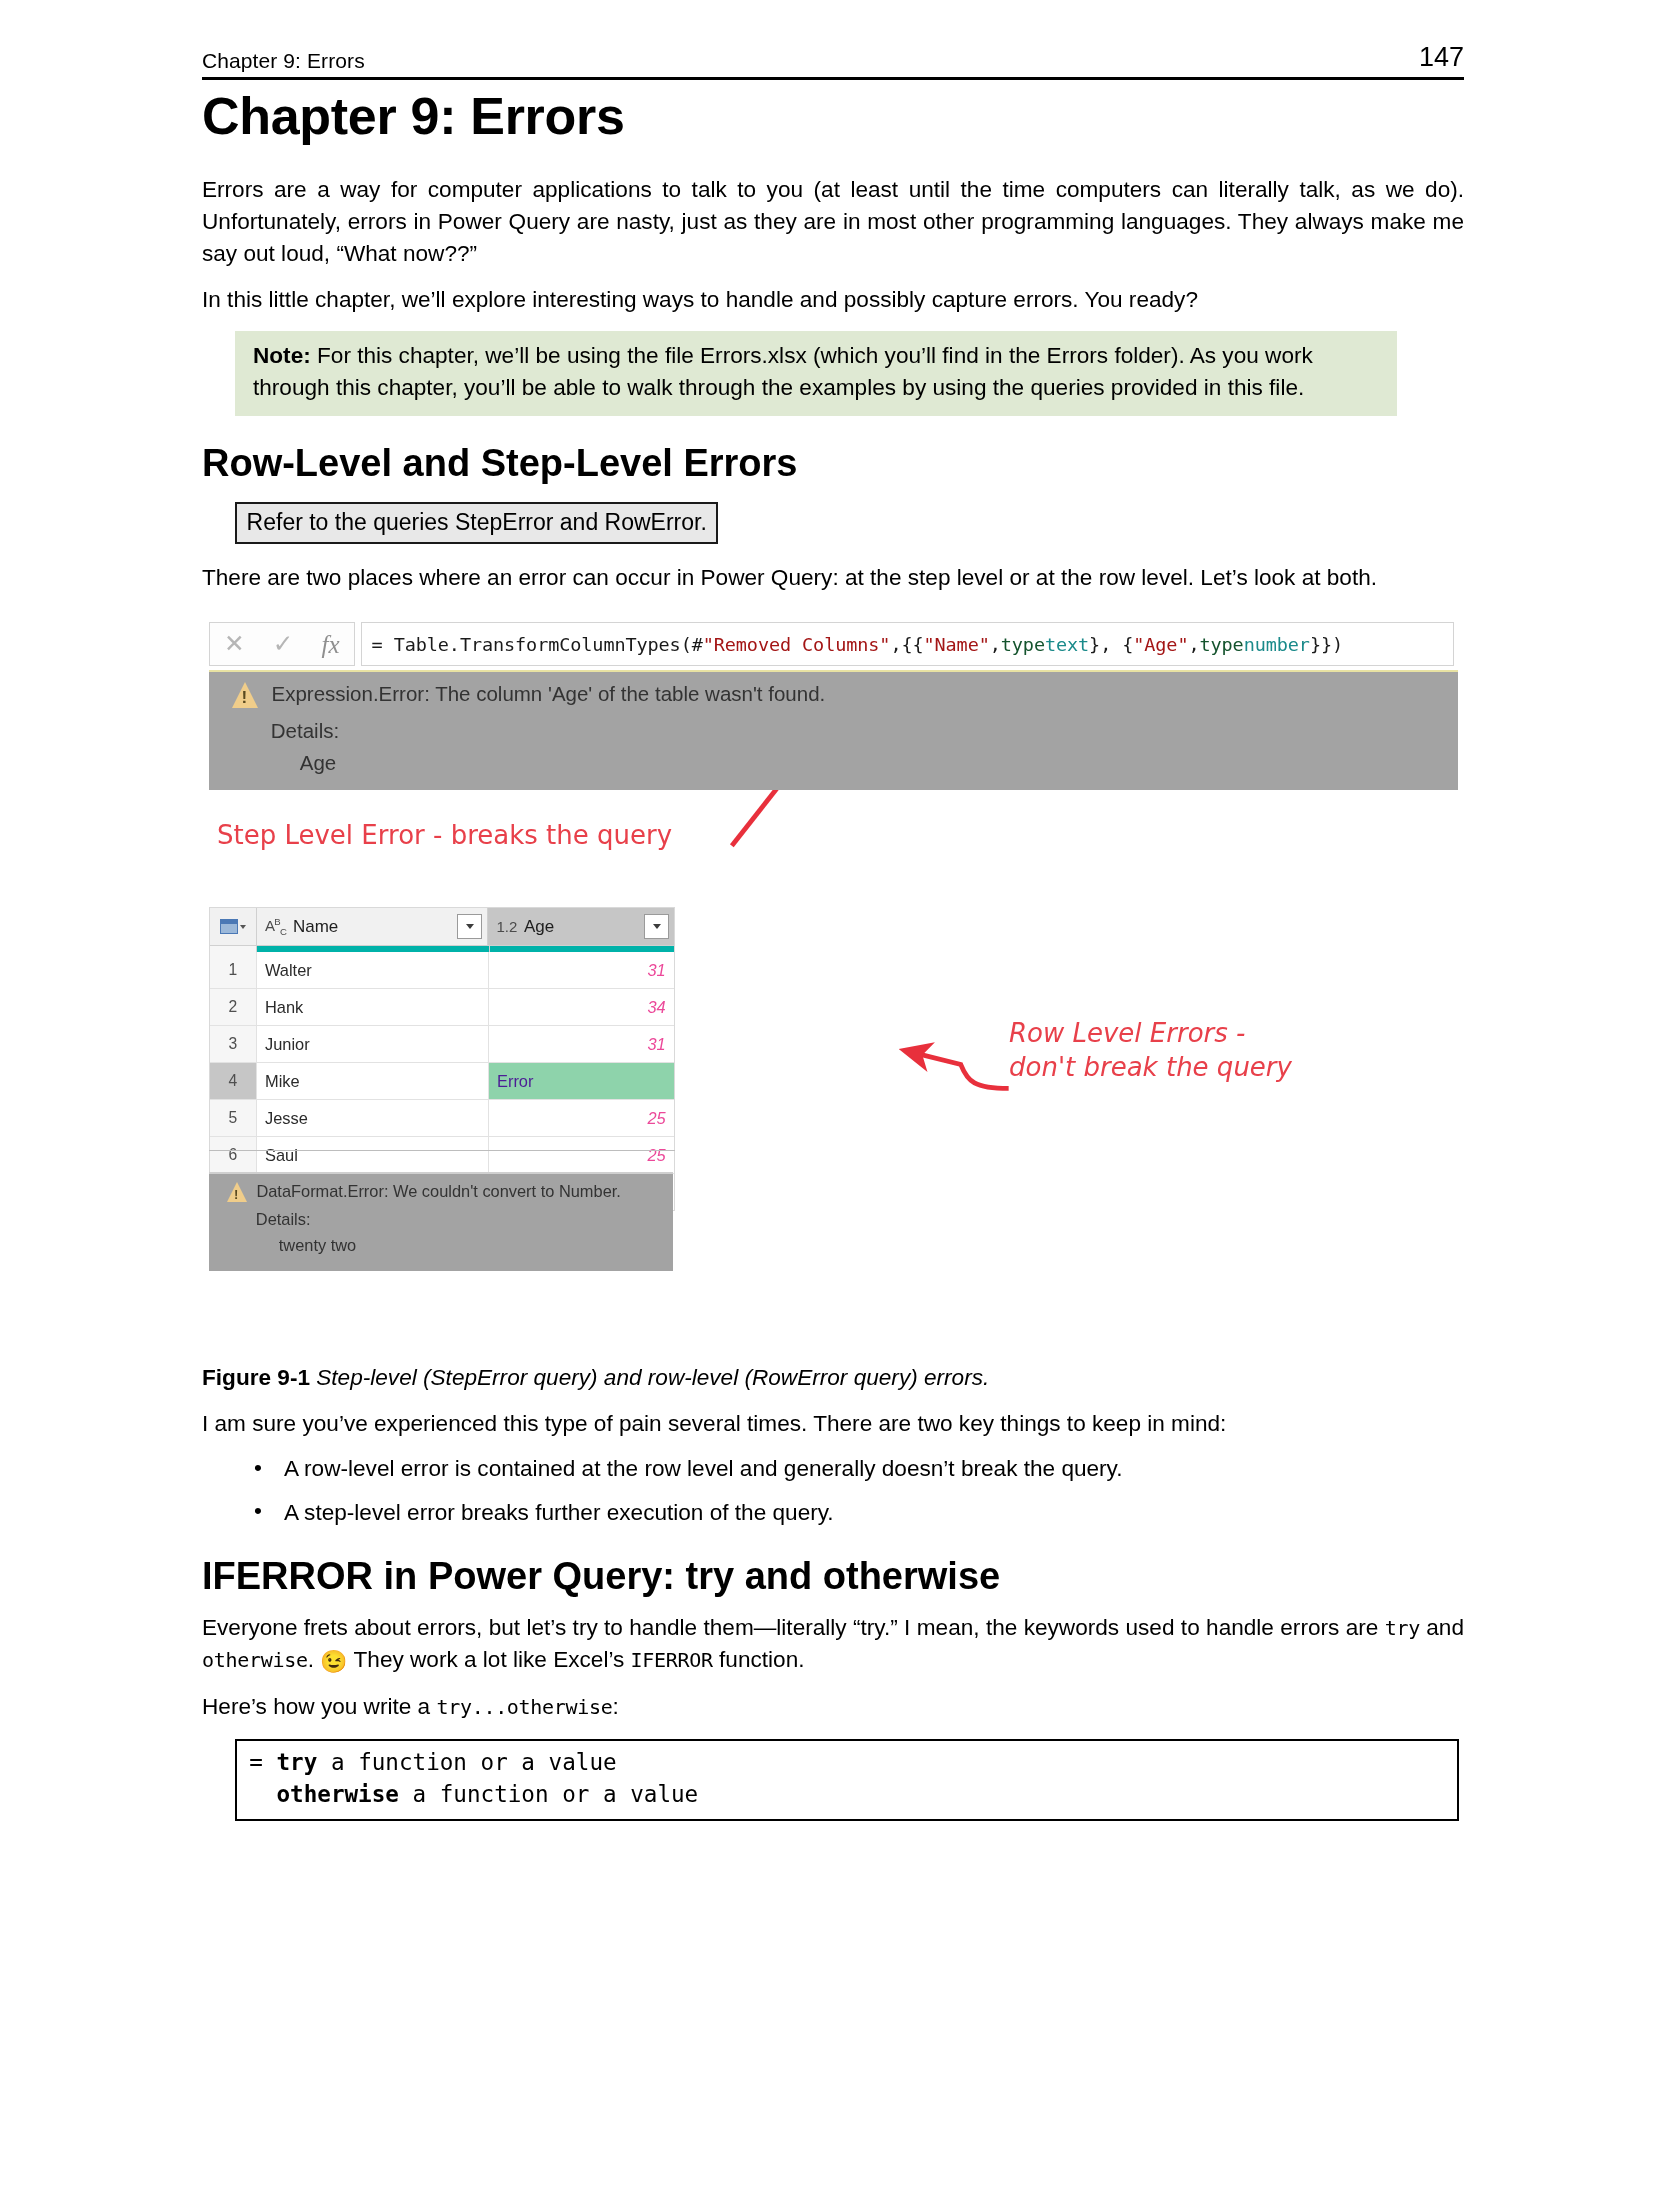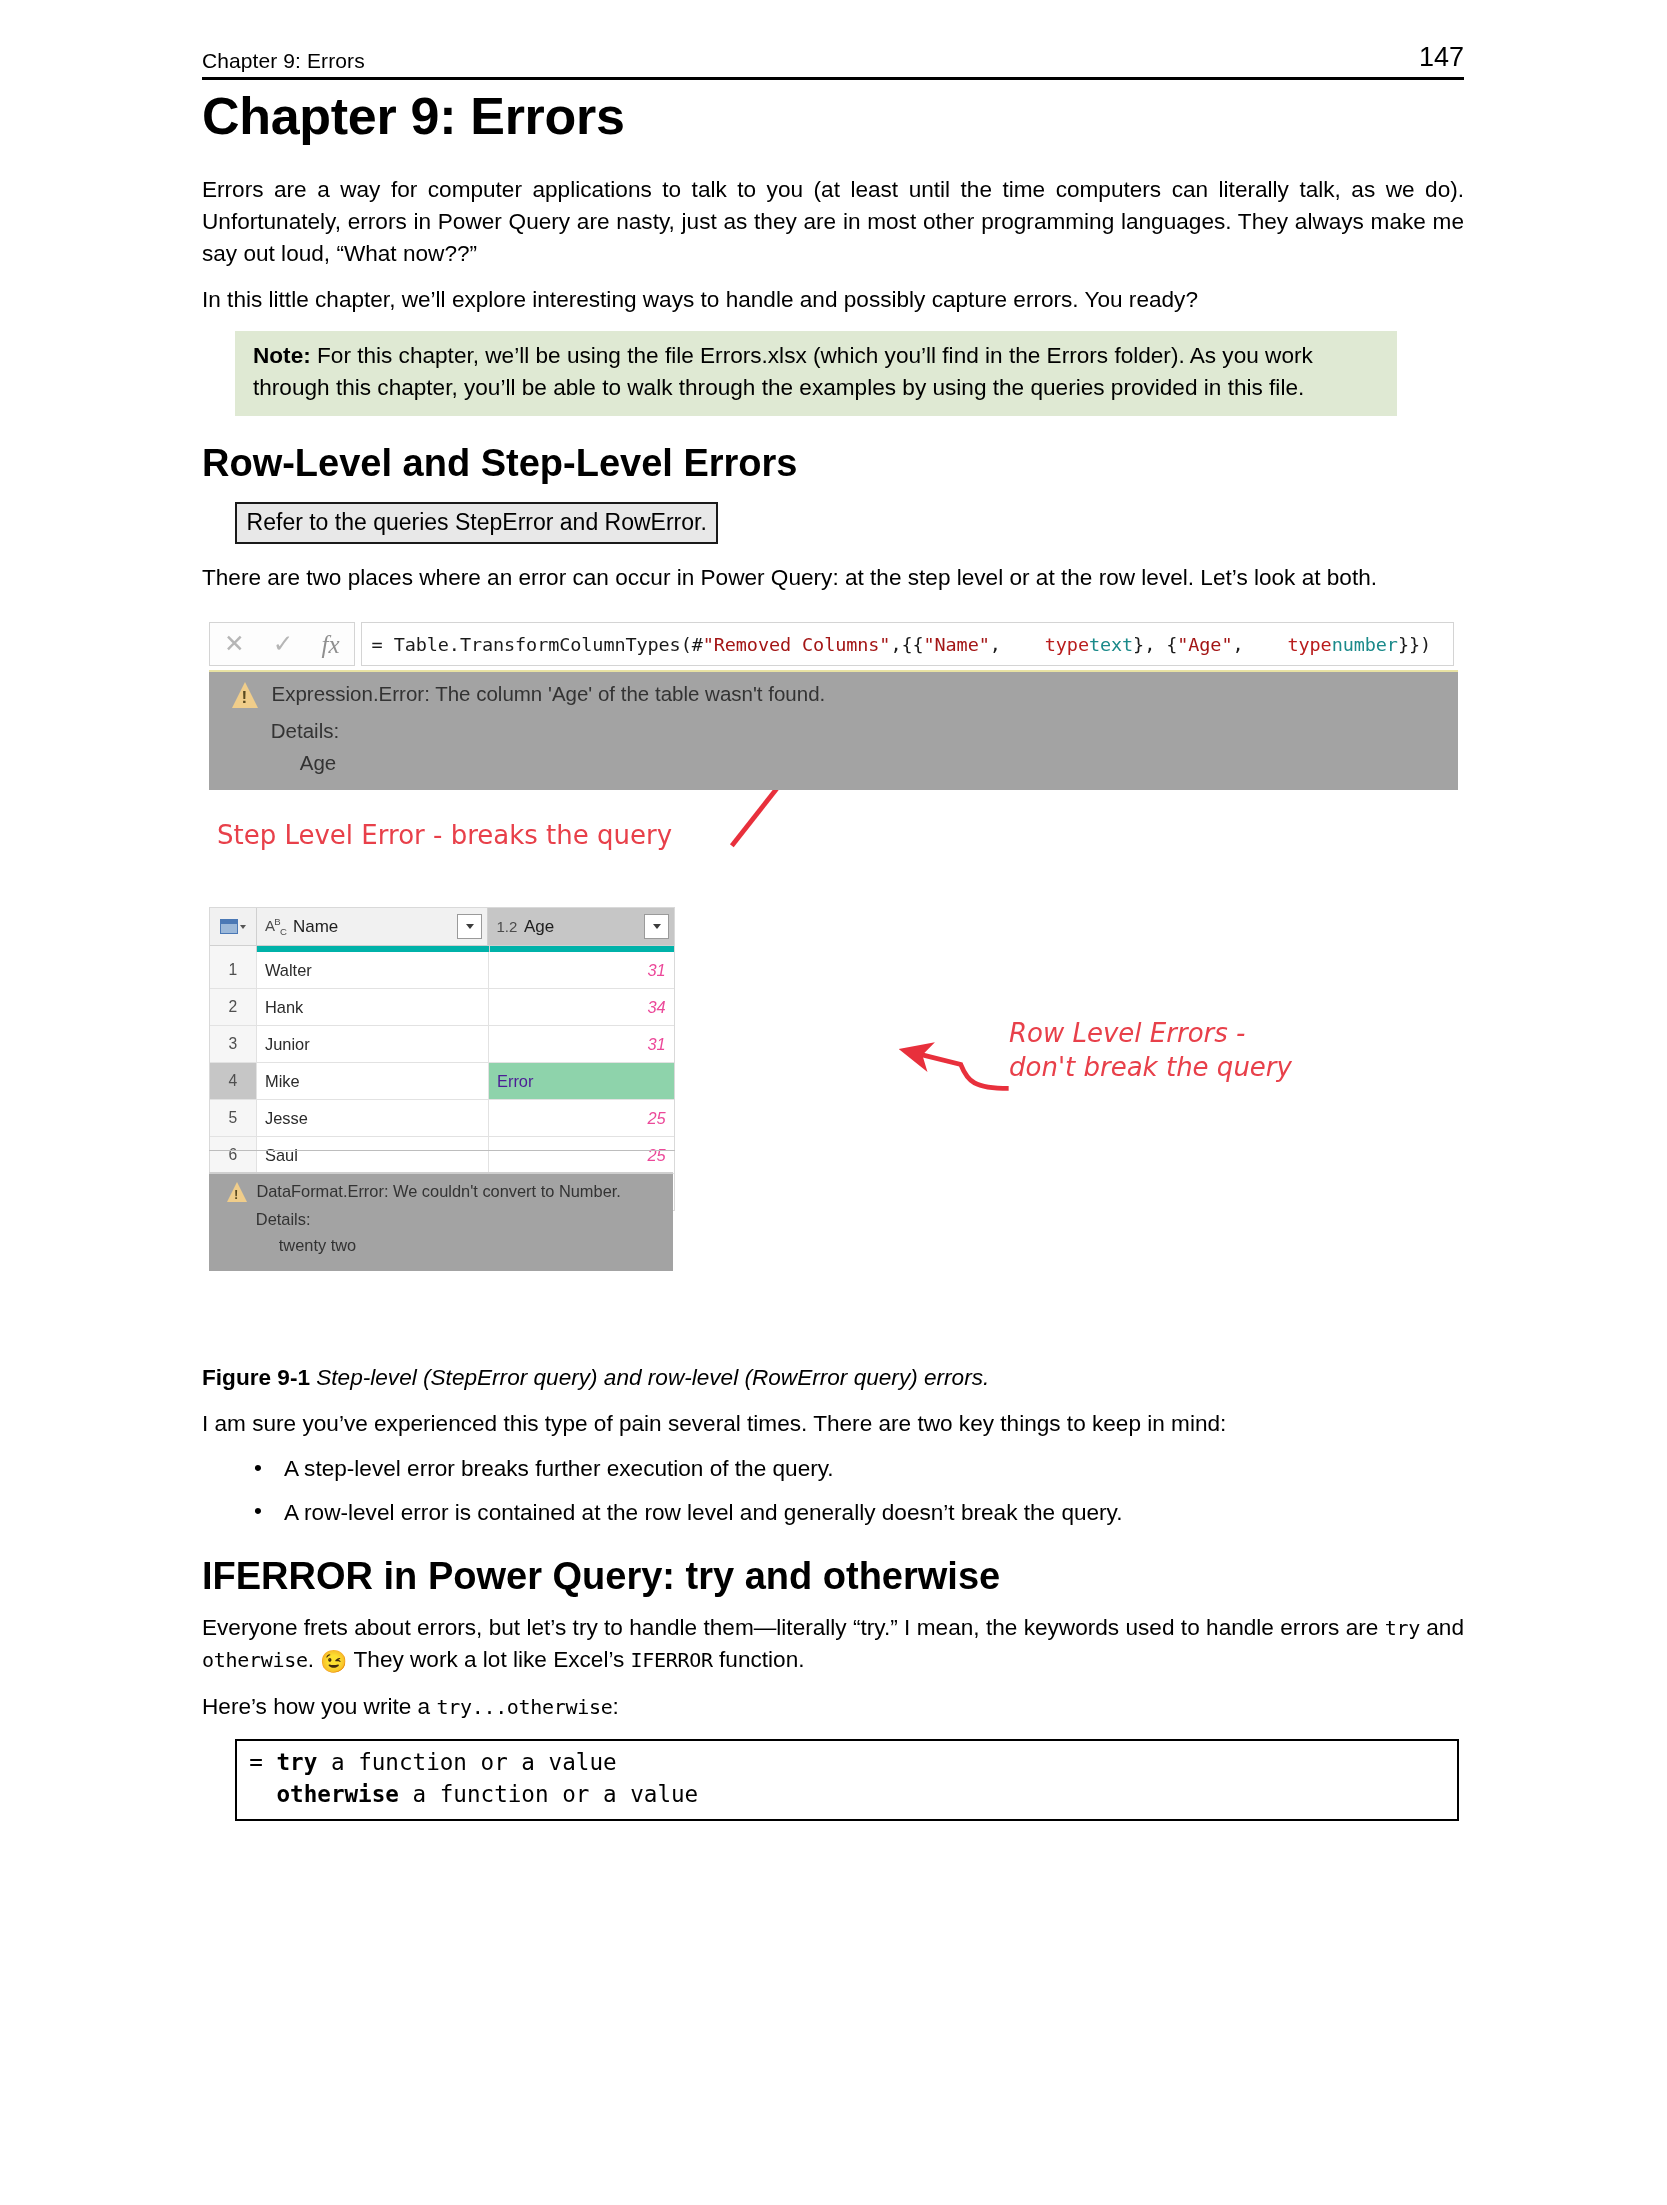--- a/index.html
+++ b/index.html
@@ -147,21 +147,21 @@
     font-size: 18.5px;
     letter-spacing: -0.1px;
     display: flex;
     align-items: center;
     padding-left: 9.6px;
     white-space: nowrap;
     overflow: hidden;
     color: #1a1a1a;
   }
   .tok-str { color: #a31515; }
-  .tok-kw { color: #b91c1c; margin-left: 44px; }
+  .tok-kw { color: #14532d; }
   .tok-type { color: #1a8a8a; }
 
   
   .err-panel {
     position: absolute;
     background: #a3a3a3;
     border-top: 2.1px solid #e8e2a3;
     box-sizing: border-box;
   }
   #err-panel-1 {
@@ -569,22 +569,22 @@
       </div>
 
     </div>
     
 
     <p class="fig-caption"><b>Figure 9-1</b><i> Step-level (StepError query) and row-level (RowError query) errors.</i></p>
 
     <p class="body nojust">I am sure you’ve experienced this type of pain several times. There are two key things to keep in mind:</p>
 
     <ul class="bullets">
+      <li>A row-level error is contained at the row level and generally doesn’t break the query.</li>
       <li>A step-level error breaks further execution of the query.</li>
-      <li>A row-level error is contained at the row level and generally doesn’t break the query.</li>
     </ul>
 
     <h2 class="section-title">IFERROR in Power Query: try and otherwise</h2>
 
     <p class="body"><span>Everyone frets about errors, but let’s try to handle them—literally “try.” I mean, the keywords used to handle errors are </span><code>try</code><span> and </span><code>otherwise</code><span>. </span><span class="emoji">😉</span><span> They work a lot like Excel’s </span><code>IFERROR</code><span> function.</span></p>
 
     <p class="body nojust"><span>Here’s how you write a </span><code>try...otherwise</code><span>:</span></p>
 
     <div class="code-box">
       <div><span>= </span><b>try</b><span> a function or a value</span></div>

